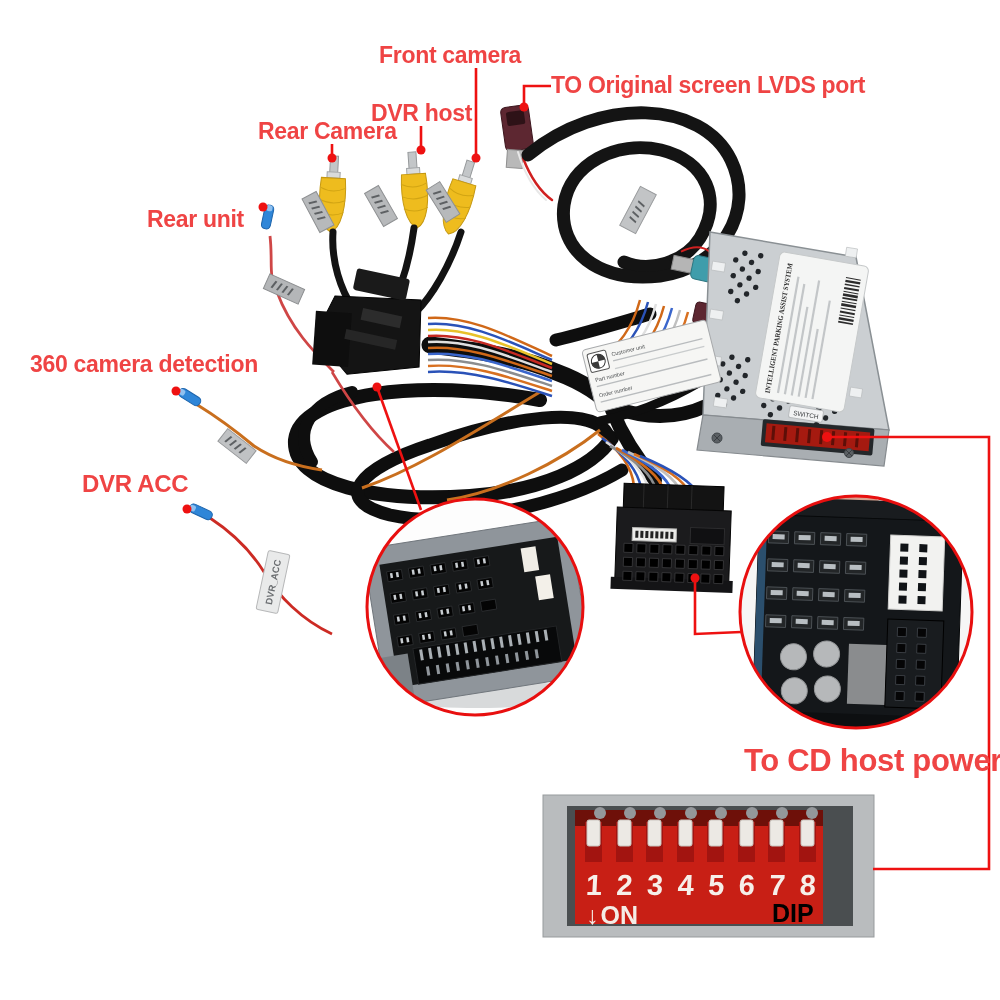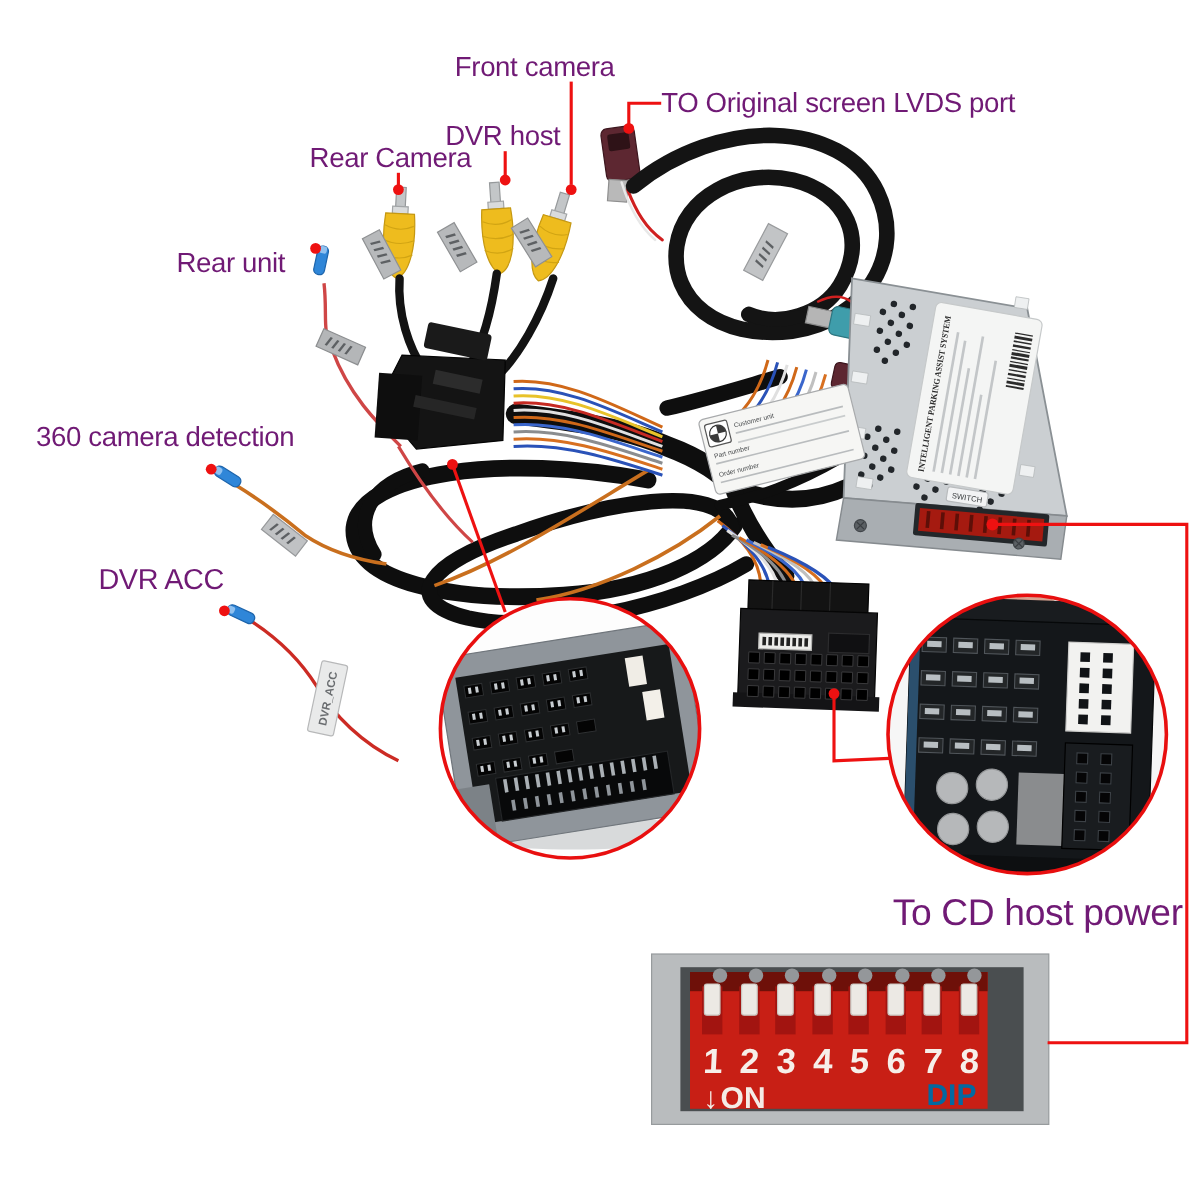--- a/index.html
+++ b/index.html
@@ -1,29 +1,29 @@
 <!DOCTYPE html>
 <html><head>
 <meta charset="utf-8">
 <style>
   html,body{margin:0;padding:0;background:#ffffff;}
   .stage{position:relative;width:1000px;height:1000px;background:#ffffff;overflow:hidden;
          font-family:"Liberation Sans",sans-serif;}
   .stage svg{position:absolute;left:0;top:0;}
-  .lbl{position:absolute;white-space:nowrap;font-weight:400;color:#701a75;
+  .lbl{position:absolute;white-space:nowrap;font-weight:700;color:#ef4444;
        letter-spacing:-0.3px;line-height:1;}
   .lbl.small{font-size:23px;}
   .lbl.mid{font-size:24px;}
   .lbl.big{font-size:32px;}
   .dip-numbers{position:absolute;left:586px;top:869px;width:230px;display:flex;
        justify-content:space-between;font-weight:700;font-size:29px;color:#f6efe9;
        transform:skewX(-3deg);}
   .dip-on{position:absolute;left:586px;top:901px;font-weight:700;font-size:25px;
        color:#f4ece6;display:flex;gap:2px;}
-  .dip-dip{position:absolute;left:772px;top:899px;font-weight:700;font-size:25px;color:#0369a1;}
+  .dip-dip{position:absolute;left:772px;top:899px;font-weight:700;font-size:25px;color:#000000;}
   text{font-family:"Liberation Sans",sans-serif;}
   .serif{font-family:"Liberation Serif",serif;}
 </style>
 </head>
 <body>
 
 <div class="stage">
 
 <svg width="1000" height="1000" viewBox="0 0 1000 1000">
   <defs>

